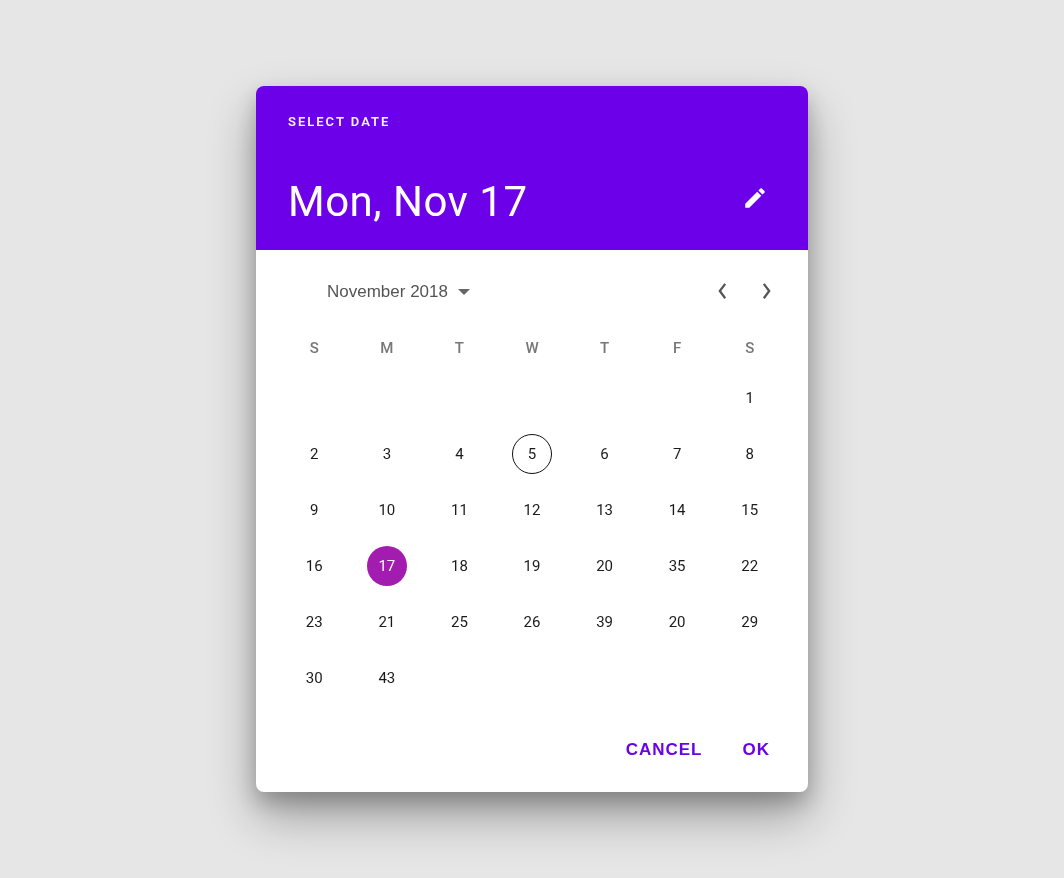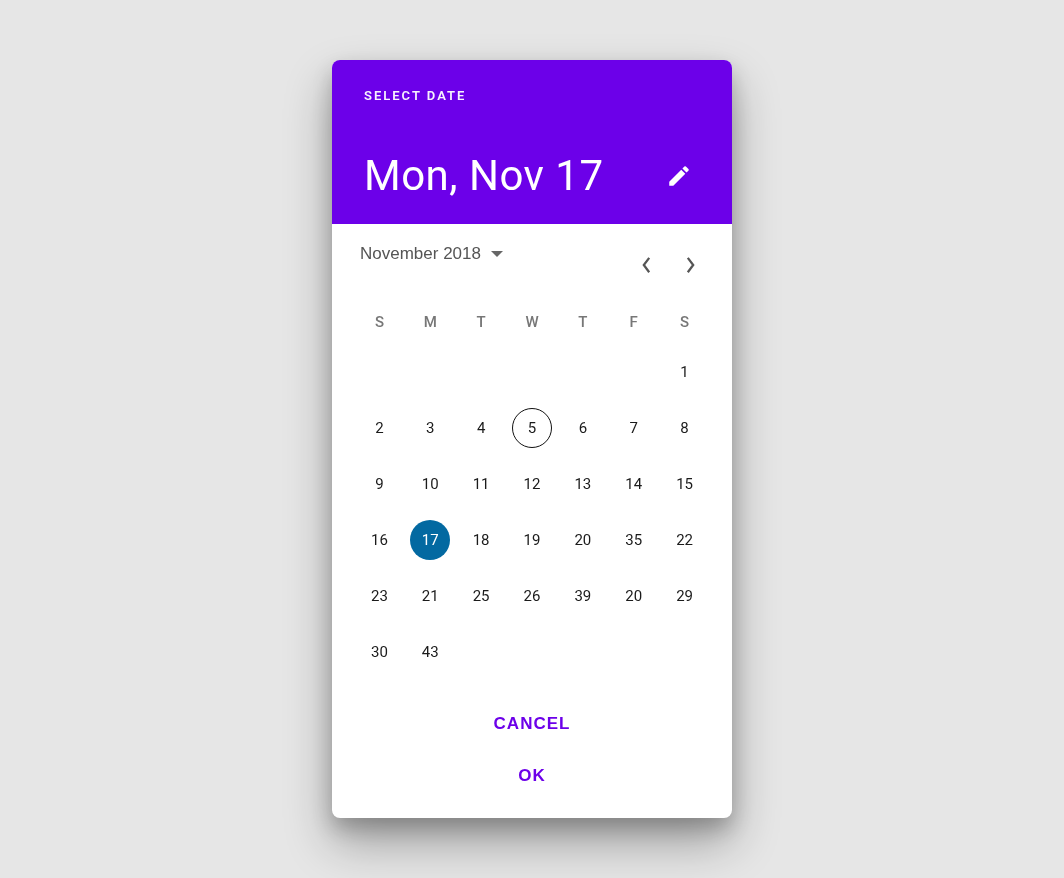--- a/index.html
+++ b/index.html
@@ -7,62 +7,63 @@
   body {
     background: #e6e6e6;
     font-family: Roboto, "Helvetica Neue", Arial, sans-serif;
     display: flex;
     align-items: center;
     justify-content: center;
     width: 1064px;
     height: 878px;
   }
   .picker {
-    width: 400px;
+    width: 552px;
     background: #fff;
     border-radius: 8px;
     overflow: hidden;
     box-shadow: 0 24px 48px rgba(0,0,0,.32), 0 10px 20px rgba(0,0,0,.2);
   }
   .header {
     background: #6c00e9;
     color: #fff;
     padding: 28px 32px 24px;
   }
   .supertitle {
     font-size: 13px;
     letter-spacing: 2px;
     font-weight: 600;
     text-transform: uppercase;
     margin-bottom: 48px;
     opacity: .95;
   }
   .title-row {
     display: flex;
-    align-items: flex-end;
+    align-items: flex-start;
     justify-content: space-between;
   }
   .title {
     font-size: 42px;
     font-weight: 400;
     letter-spacing: .5px;
   }
   .edit-btn {
     background: none;
     border: none;
     color: #fff;
     cursor: pointer;
     padding: 8px;
   }
   .edit-btn svg { width: 26px; height: 26px; fill: #fff; }
 
   .controls {
     display: flex;
-    align-items: flex-start;
+    align-items: center;
     padding: 20px 20px 12px 28px;
+    margin-left: 43px;
   }
   .month-select {
     display: flex;
     align-items: center;
     gap: 10px;
     color: #555;
     font-size: 17px;
     font-weight: 500;
     background: none;
     border: none;
@@ -114,31 +115,30 @@
   }
   .day span {
     width: 40px; height: 40px;
     display: flex; align-items: center; justify-content: center;
     border-radius: 50%;
   }
   .day.today span {
     border: 1.5px solid #111;
   }
   .day.selected span {
-    background: #0369a1;
+    background: #a21caf;
     color: #fff;
   }
   .day.empty { cursor: default; }
 
   .actions {
     display: flex;
     justify-content: flex-end;
     gap: 12px;
     padding: 8px 24px 22px;
-    flex-direction: column;
   }
   .text-btn {
     background: none;
     border: none;
     color: #6c00e9;
     font-size: 17px;
     font-weight: 600;
     letter-spacing: 1px;
     padding: 10px 14px;
     cursor: pointer;

